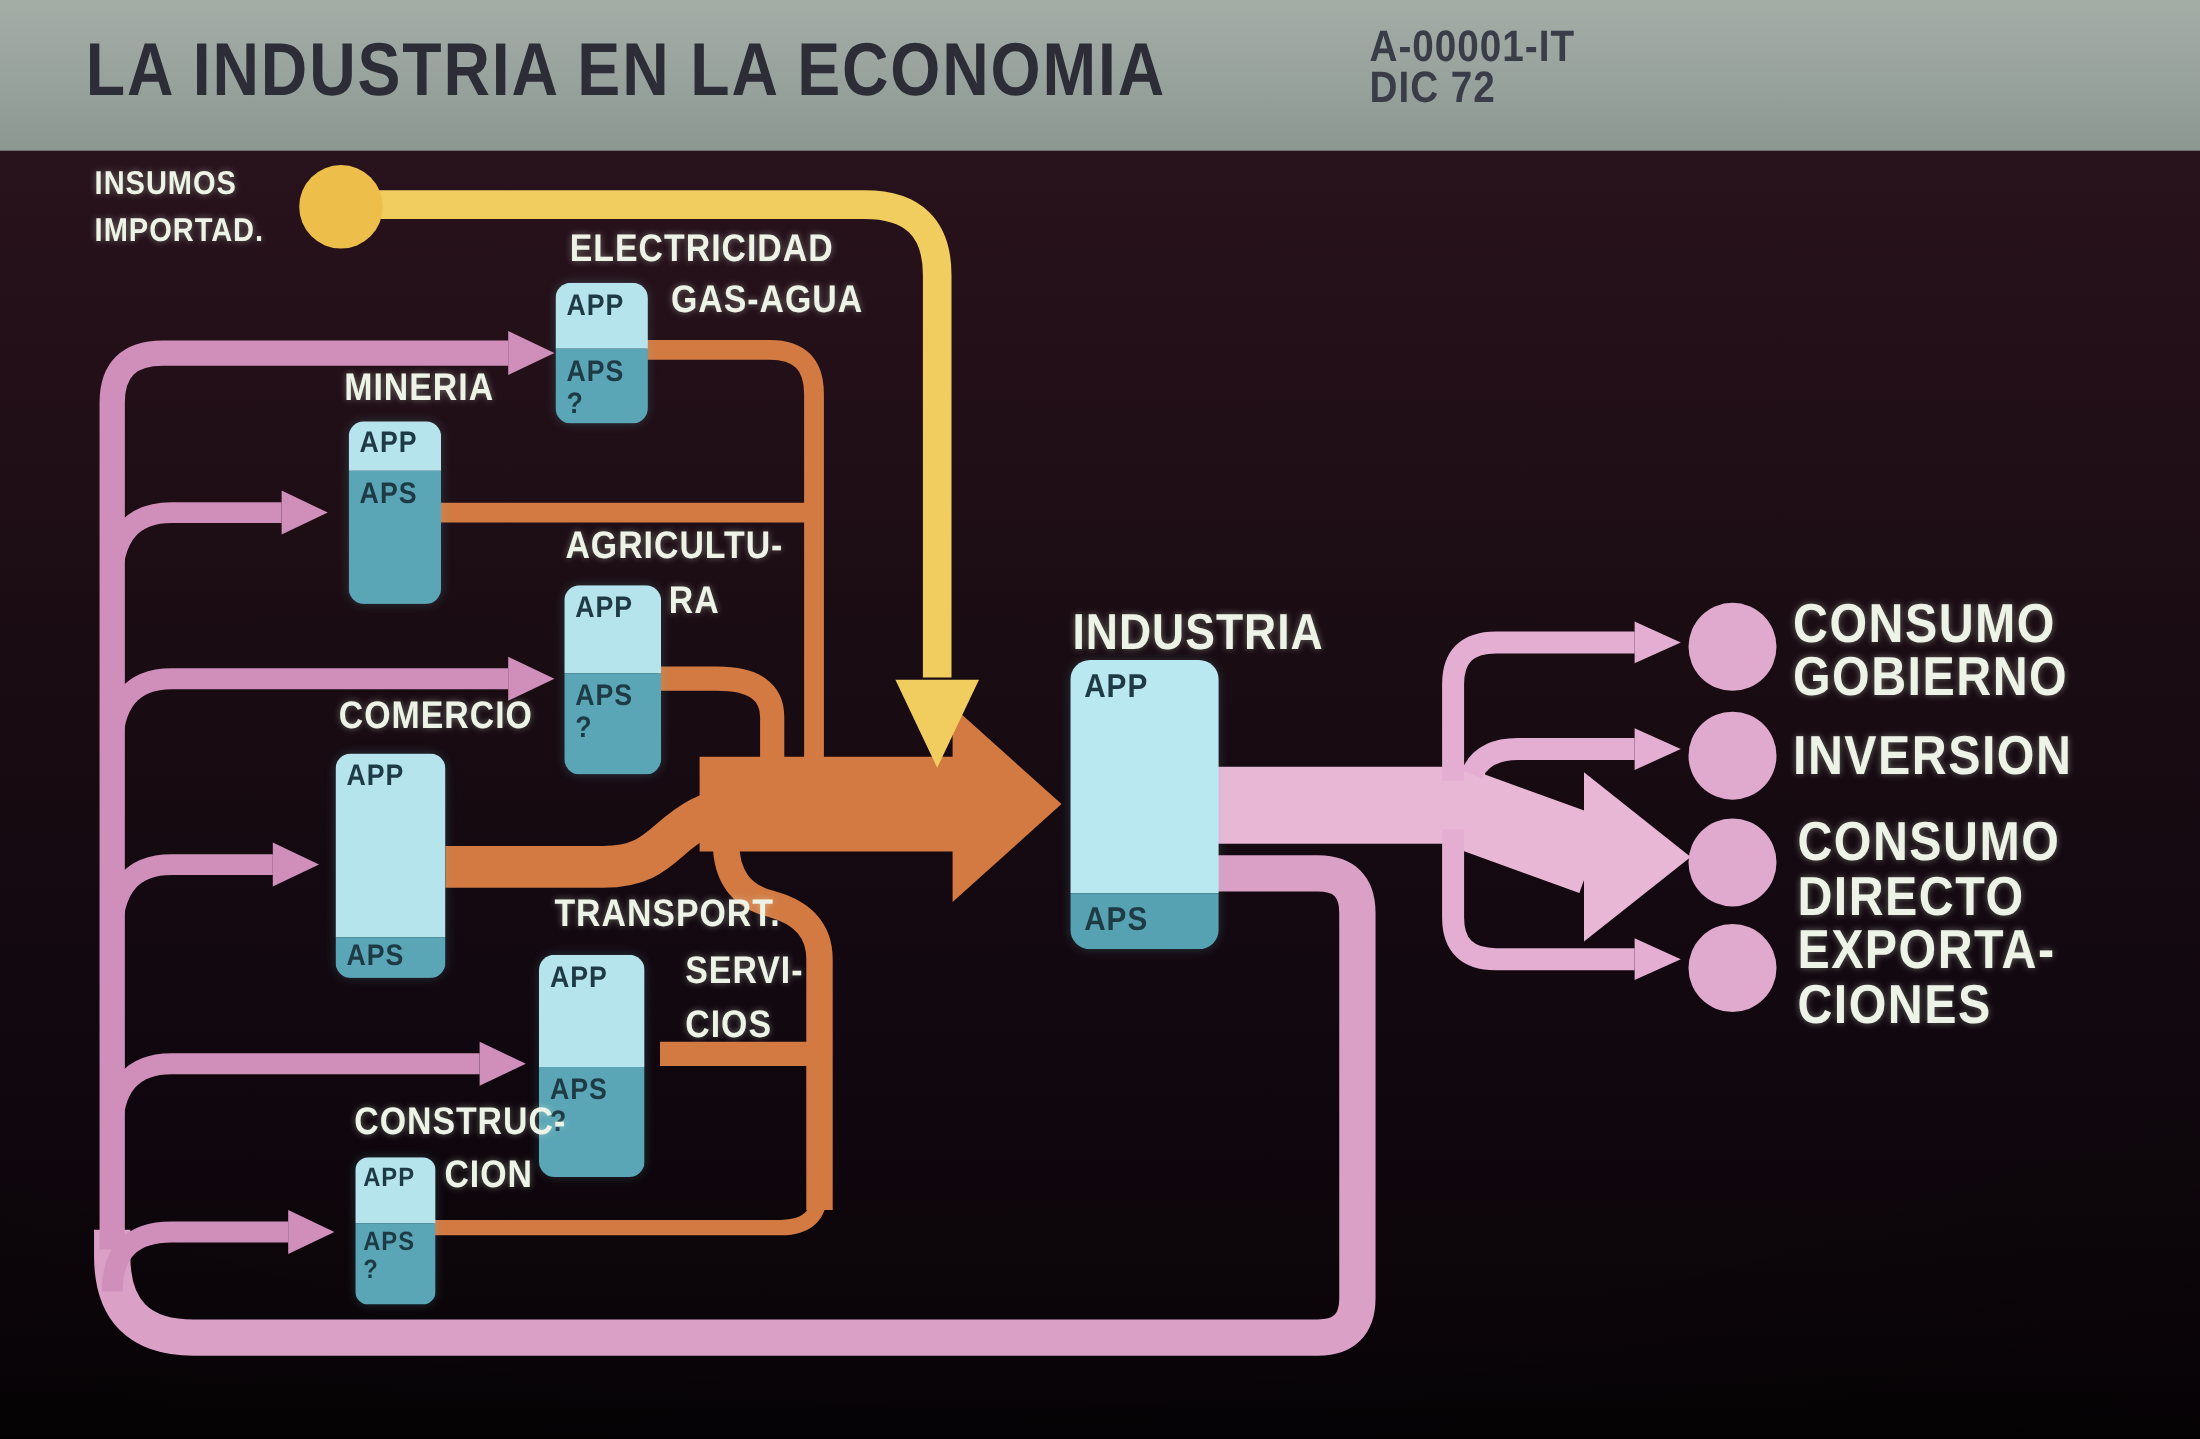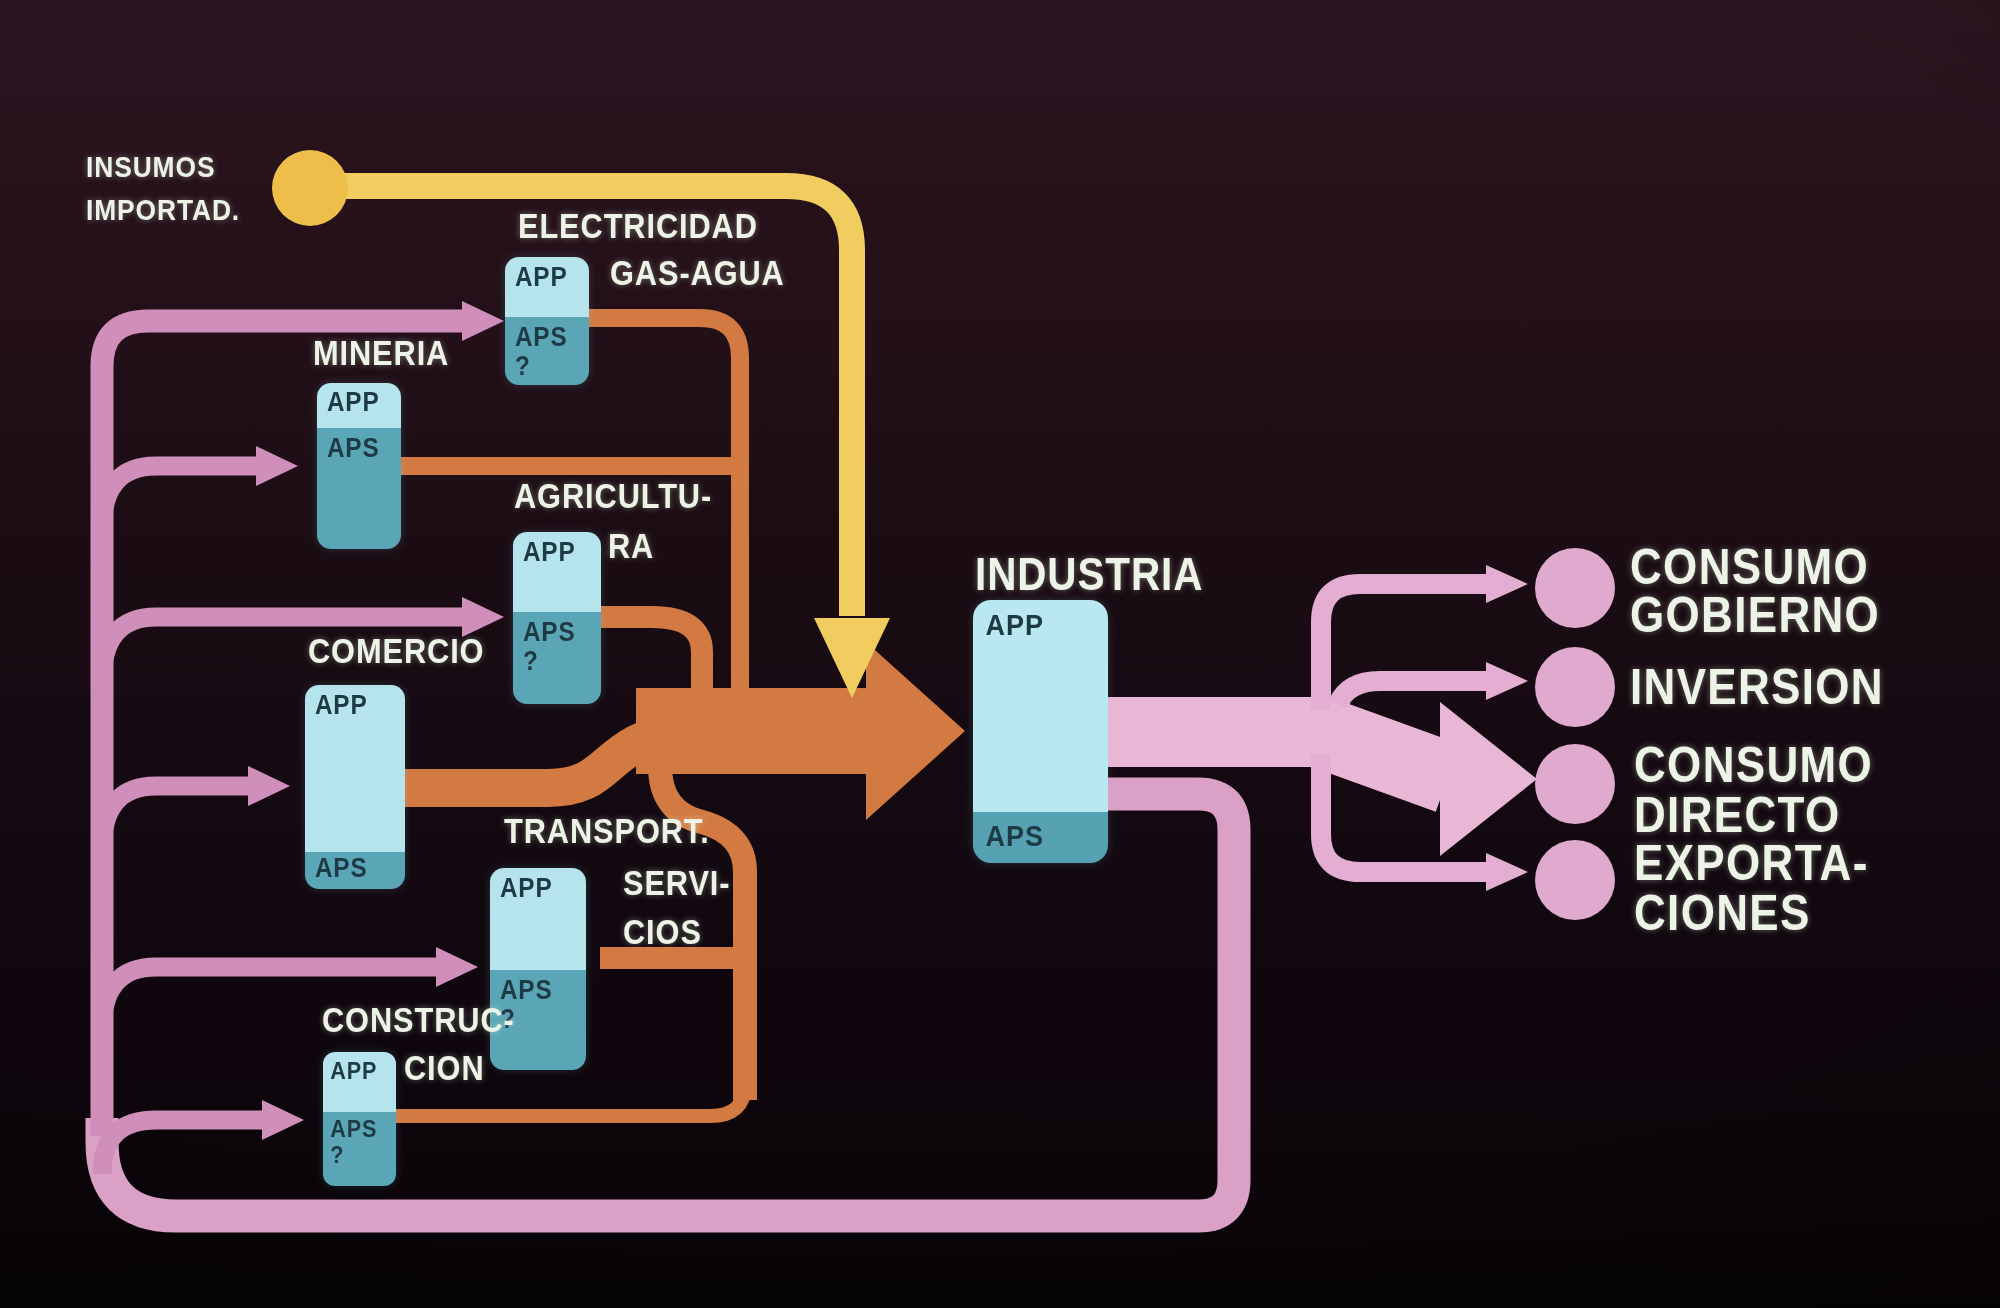--- a/index.html
+++ b/index.html
@@ -105,20 +105,25 @@
         <path d="M 1321,754 V 834 Q 1321,872 1360,872 H 1486" stroke-width="20"></path>
       </g>
       <g fill="#e3aed2">
         <polygon points="1486,565 1486,603 1528,584"></polygon>
         <polygon points="1486,662 1486,700 1528,681"></polygon>
         <polygon points="1486,853 1486,891 1528,872"></polygon>
       </g>
     </g>
   </svg>
 
+  <div class="header">
+    <div class="title">LA INDUSTRIA EN LA ECONOMIA</div>
+    <div class="refcode" style="left:1245px;top:20px;">A-00001-IT</div>
+    <div class="refcode" style="left:1245px;top:58px;">DIC 72</div>
+  </div>
 
   <div class="wlbl small" style="left:86px;top:150px;">INSUMOS</div>
   <div class="wlbl small" style="left:86px;top:193px;">IMPORTAD.</div>
   <div class="ycircle" style="left:272px;top:150px;"></div>
 
   <div class="wlbl" style="left:518px;top:206px;">ELECTRICIDAD</div>
   <div class="wlbl" style="left:610px;top:253px;">GAS-AGUA</div>
   <div class="wlbl" style="left:313px;top:333px;">MINERIA</div>
   <div class="wlbl" style="left:514px;top:476px;">AGRICULTU-</div>
   <div class="wlbl" style="left:608px;top:526px;">RA</div>

